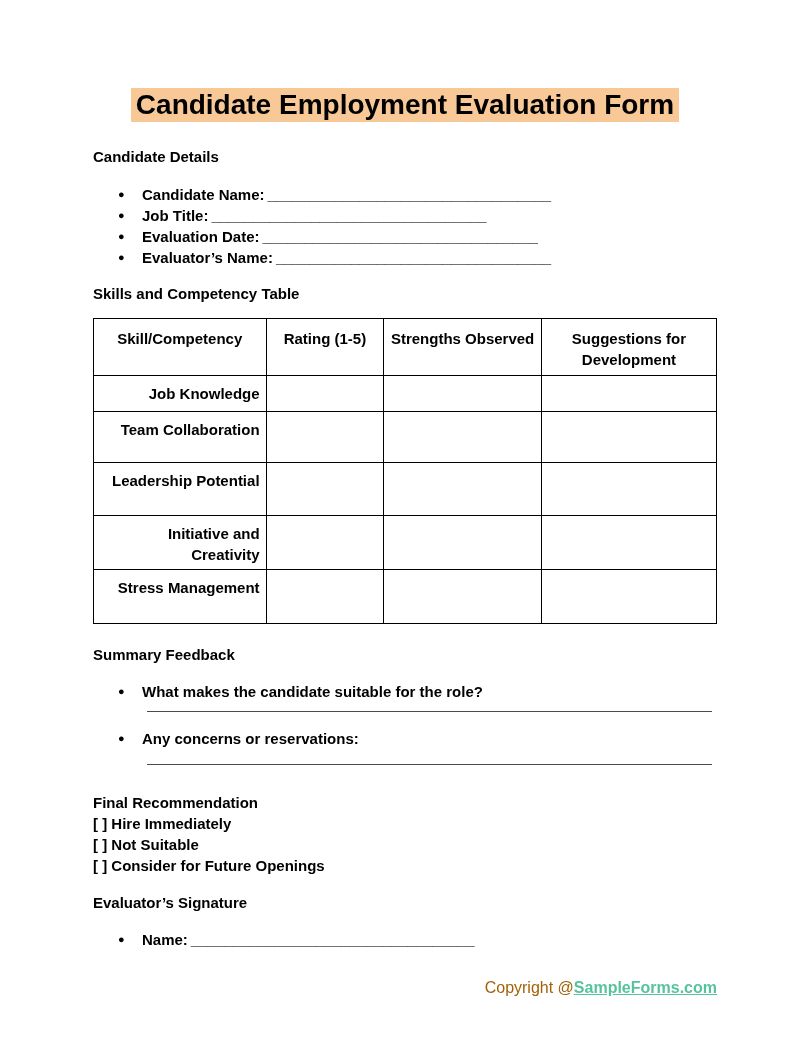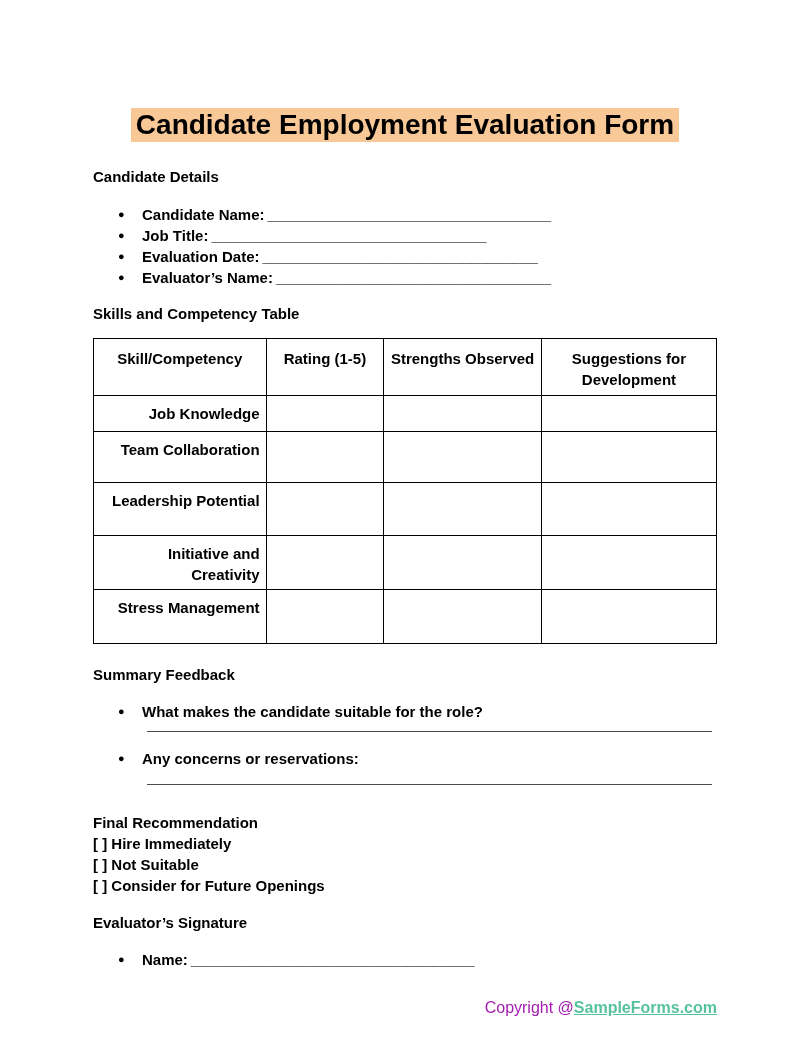--- a/index.html
+++ b/index.html
@@ -17,21 +17,20 @@
     height:1042px;
     background:#fff;
     padding:0 91px 0 93px;
     overflow:hidden;
     position:relative;
   }
   
   .title-row{
     padding-top:88px;
     text-align:center;
-    margin-top:20px;
   }
   .title-highlight{
     display:inline-block;
     background:var(--title-highlight,#F8C997);
     font-size:28px;
     font-weight:bold;
     line-height:34px;
     padding:0 5px;
     letter-spacing:0;
   }
@@ -124,21 +123,21 @@
   
   ul.bullets.signature{margin-top:16px;}
   
   .footer{
     margin-top:27px;
     text-align:right;
     font-size:16px;
     line-height:22px;
   }
   .footer .copyright-text{
-    color:#a21caf;
+    color:#a16207;
     font-weight:normal;
   }
   .footer a.site-link{
     color:var(--link-green,#57C39C);
     font-weight:bold;
     text-decoration:underline;
   }
 </style>
 </head>
 <body>

